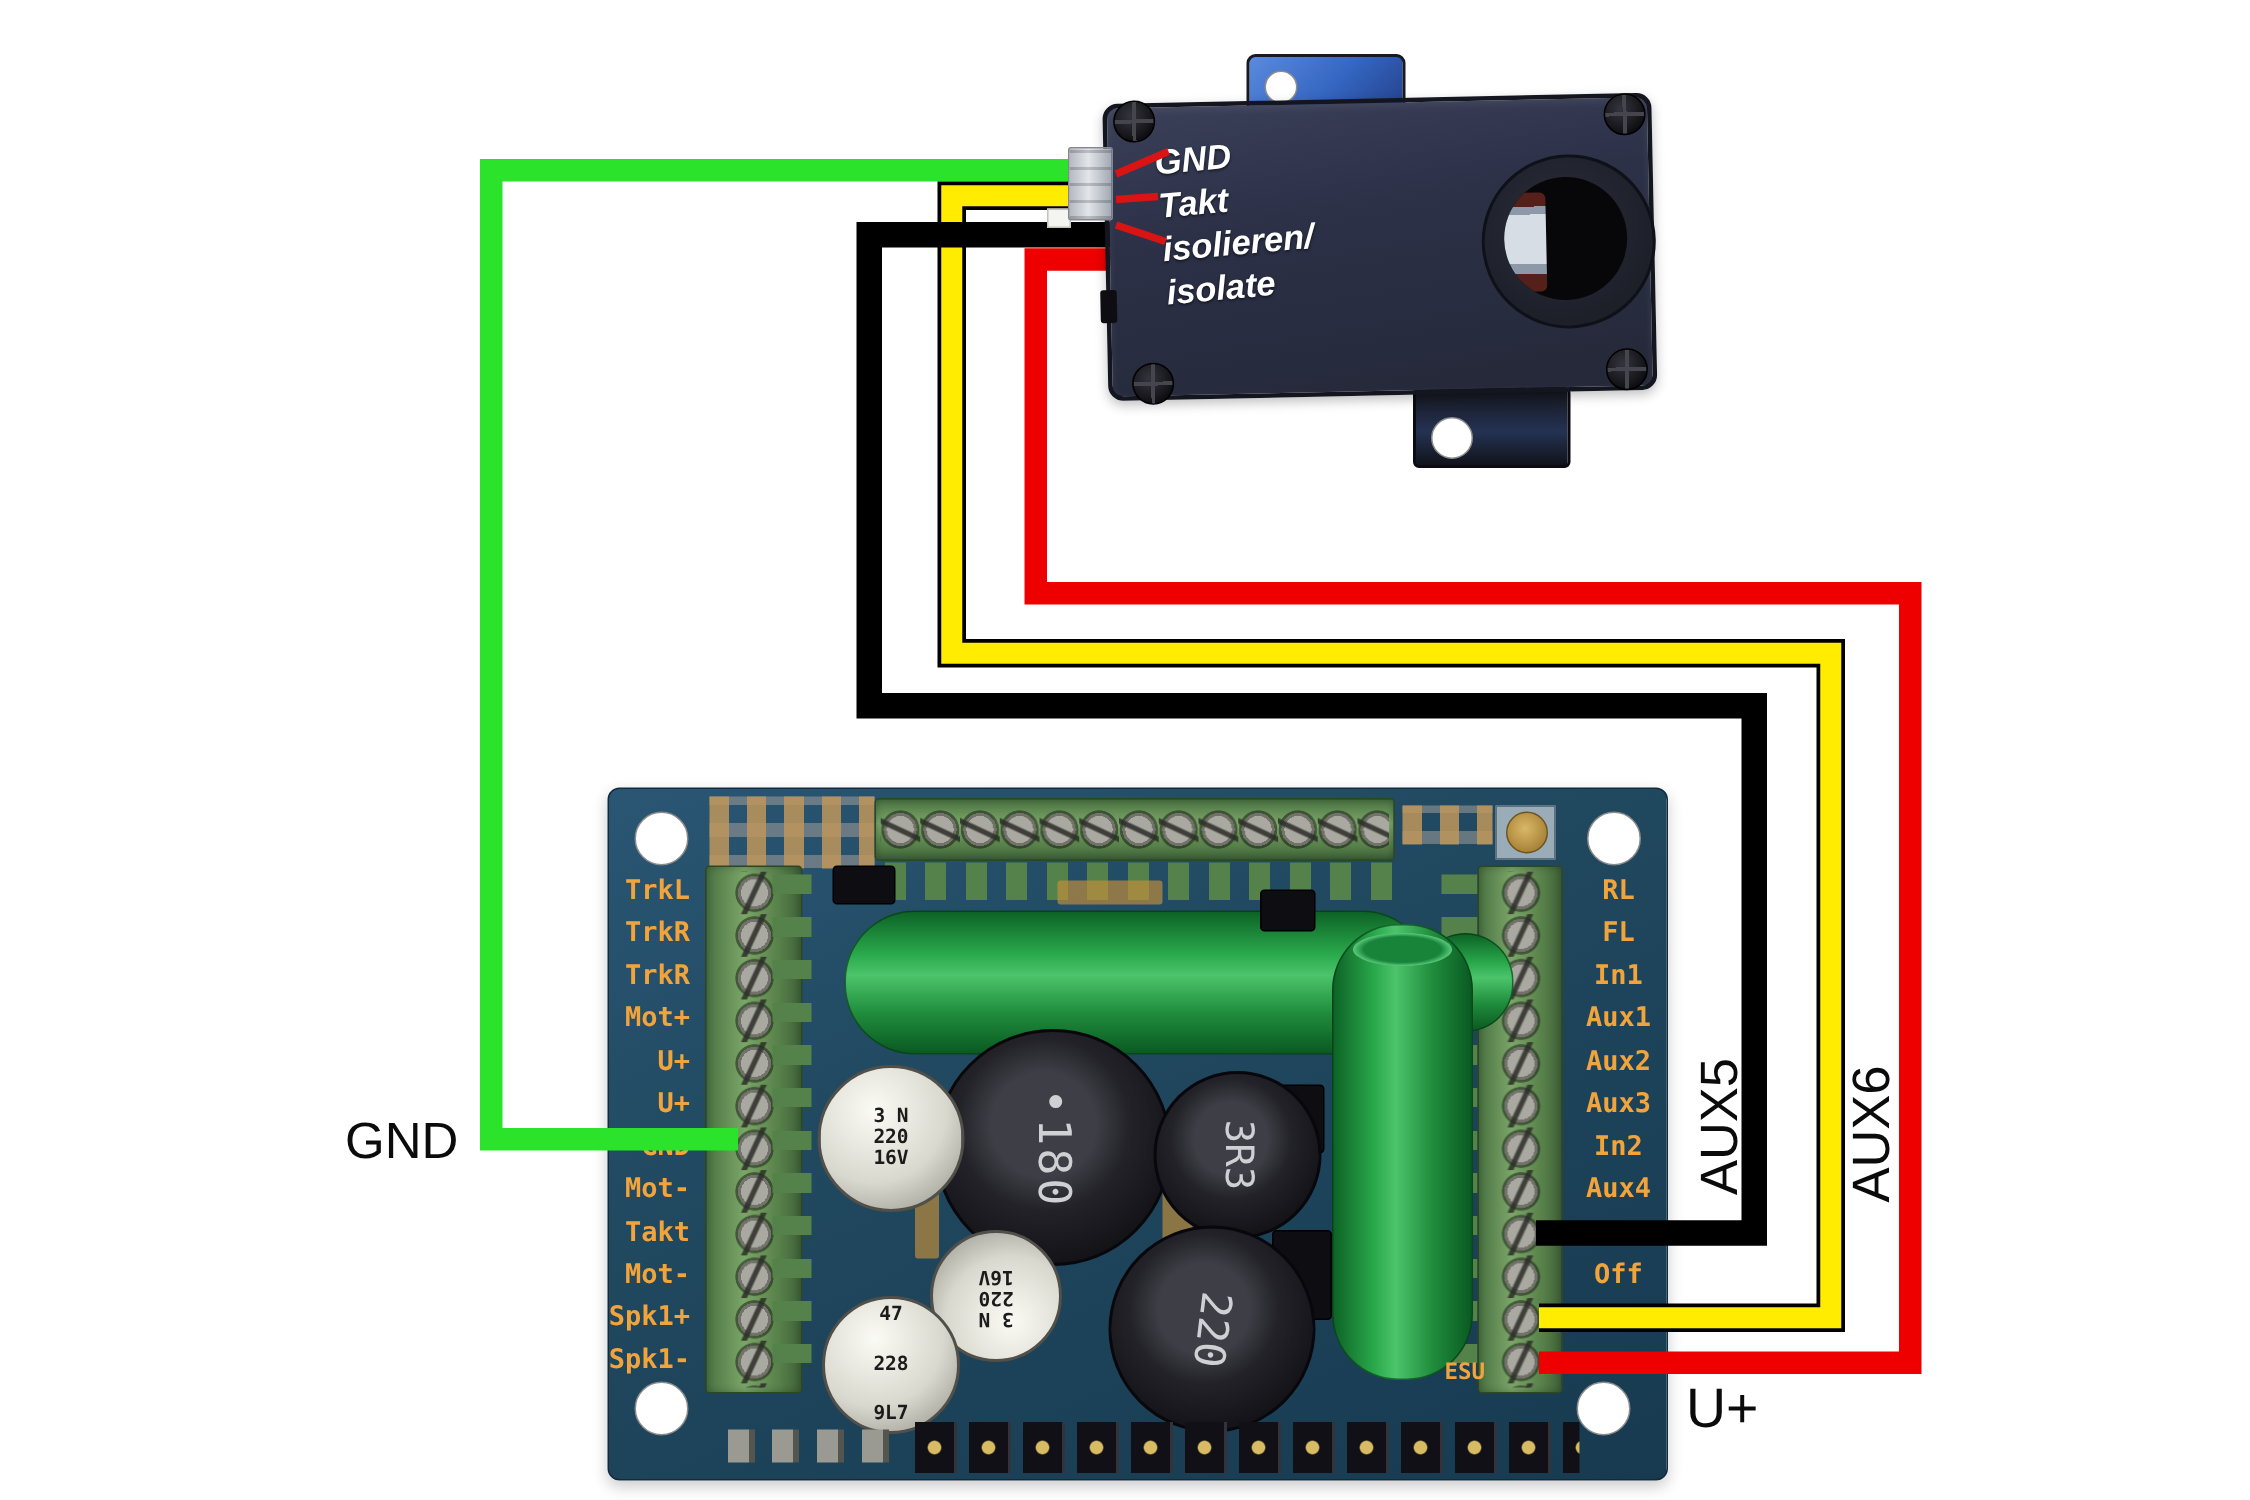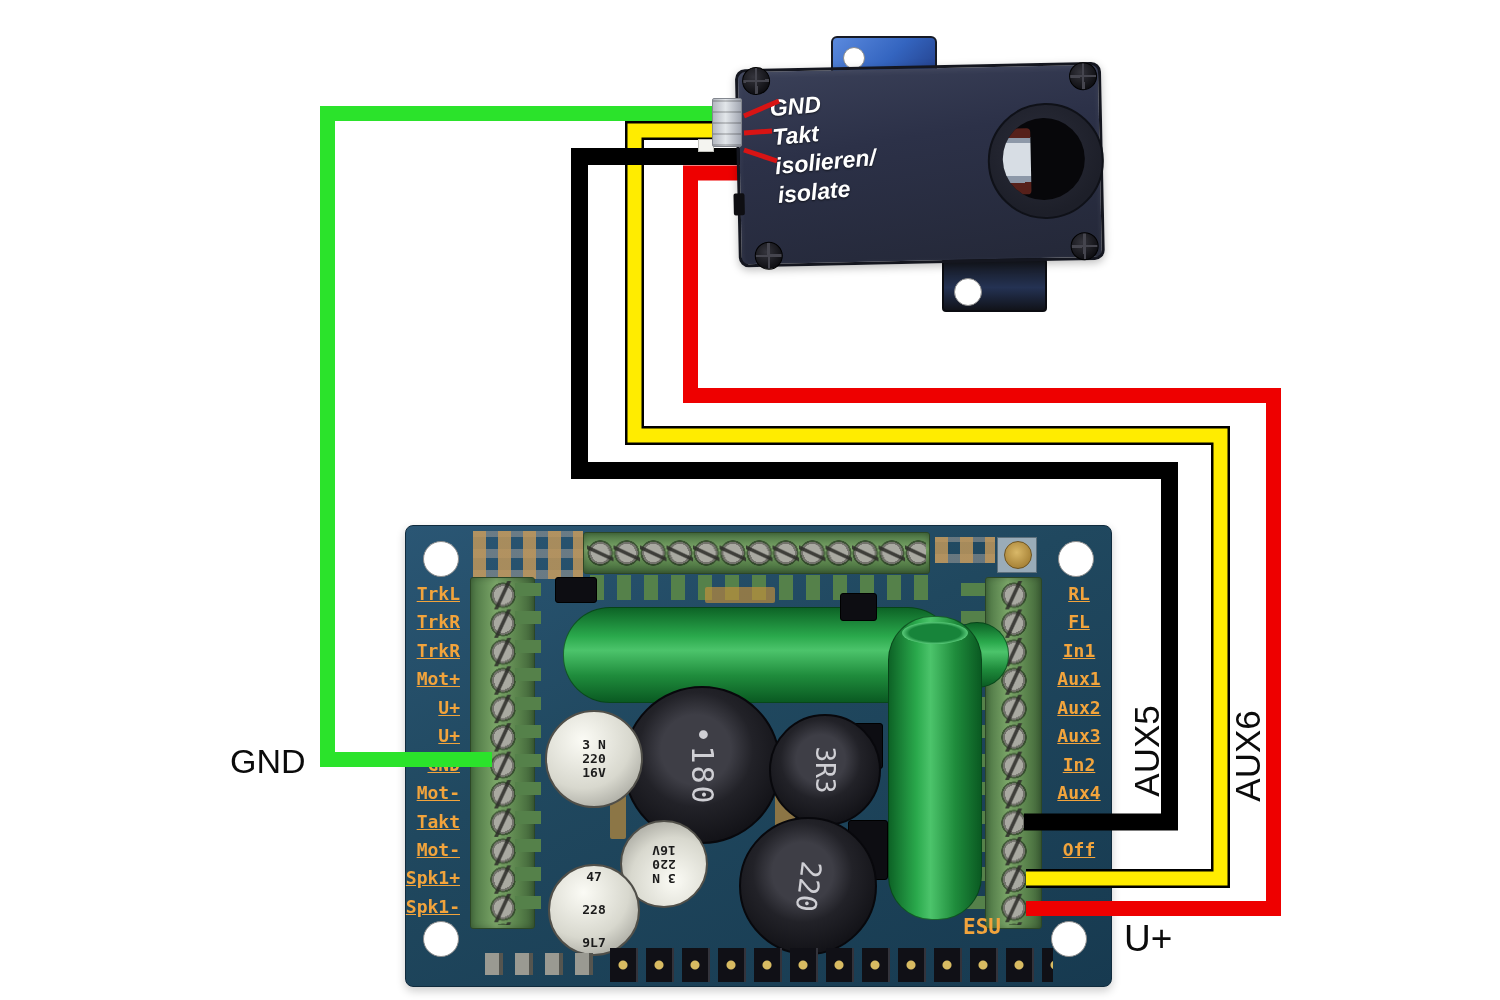--- a/index.html
+++ b/index.html
@@ -41,21 +41,21 @@
       linear-gradient(115deg, rgba(0,0,0,0) 42%, rgba(44,44,40,.85) 46% 52%, rgba(0,0,0,0) 56%),
       radial-gradient(circle at 13px 14.2px, #a9a9a1 0 9px, #72726b 9px 11px, rgba(8,8,8,.45) 11px 12.5px, rgba(0,0,0,0) 13px);
       background-size:26px 28.45px;background-repeat:repeat-y;}
   .screws-h{background-image:
       linear-gradient(25deg, rgba(0,0,0,0) 42%, rgba(44,44,40,.85) 46% 52%, rgba(0,0,0,0) 56%),
       radial-gradient(circle at 13.25px 13px, #a9a9a1 0 9px, #72726b 9px 11px, rgba(8,8,8,.45) 11px 12.5px, rgba(0,0,0,0) 13px);
       background-size:26.5px 26px;background-repeat:repeat-x;}
   .teeth-v{background:repeating-linear-gradient(180deg,#55814a 0 13px, rgba(0,0,0,0) 13px 28.45px);}
   .teeth-h{background:repeating-linear-gradient(90deg,#55814a 0 14px, rgba(0,0,0,0) 14px 27px);}
   .blabel{font-family:"DejaVu Sans Mono",monospace;font-weight:bold;font-size:18px;color:#f2a43c;}
-  .trow{height:28.45px;line-height:28.45px;text-decoration:underline;}
+  .trow{height:28.45px;line-height:28.45px;}
   .gcap-h{background:linear-gradient(180deg,#0d6326 0%,#2aa94c 30%,#4cc46b 45%,#1f8c3c 72%,#0a5a22 100%);
           border:1px solid rgba(6,55,20,.65);}
   .gcap-v{background:linear-gradient(90deg,#0d6326 0%,#2aa94c 30%,#4cc46b 45%,#1f8c3c 72%,#0a5a22 100%);
           border:1px solid rgba(6,55,20,.65);}
   .toroid{border-radius:50%;border:2px solid #08080c;display:flex;align-items:center;justify-content:center;
      background:radial-gradient(circle at 46% 40%, #3e3e46 0 28%, #222228 46%, #131318 74%, #0b0b0f 100%);
      color:#cfcfd4;font-family:"DejaVu Sans Mono",monospace;}
   .scap{border-radius:50%;display:flex;flex-direction:column;align-items:center;justify-content:center;
      background:radial-gradient(circle at 38% 30%, #fbfbf5, #d8d8ce 55%, #a2a29a 88%, #7e7e76);
      border:2px solid #504f49;color:#1b1b1b;font-family:"DejaVu Sans Mono",monospace;
@@ -172,21 +172,21 @@
       <span>9L7</span>
     </div>
 
     <div class="abs gcap-v" style="left:483px;top:91px;width:92px;height:302px;border-radius:44px;">
       <div class="abs" style="left:13px;top:5px;width:66px;height:22px;border-radius:50%;background:radial-gradient(ellipse at 50% 50%,#17843a 0 55%,#58c878 70%,#2aa94c);"></div>
     </div>
 
     <div class="abs" style="left:80px;top:428px;width:112px;height:22px;background:repeating-linear-gradient(90deg,#9a9a92 0 14px,#55554f 14px 18px,rgba(0,0,0,0) 18px 30px);"></div>
     <div class="abs pins" style="left:205px;top:423px;width:443px;height:34px;"></div>
 
-    <div class="abs blabel" style="left:558px;top:390px;font-size:21px;">ESU</div>
+    <div class="abs blabel" style="left:558px;top:380px;font-size:15px;">ESU</div>
   </div>
 
   <svg class="abs" style="left:0;top:0;z-index:5;" width="1500" height="1000" viewBox="0 0 1500 1000">
     <polyline points="712,113.5 327.5,113.5 327.5,759.5 492,759.5" fill="none" stroke-width="15" stroke="#2be32b"></polyline>
     <polyline points="712,130.5 634.5,130.5 634.5,435.5 1220.5,435.5 1220.5,878.5 1026,878.5" fill="none" stroke="#000" stroke-width="19"></polyline>
     <polyline points="712,130.5 634.5,130.5 634.5,435.5 1220.5,435.5 1220.5,878.5 1026,878.5" fill="none" stroke-width="14" stroke="#ffec00"></polyline>
     <polyline points="743,156.5 579.5,156.5 579.5,470.5 1169.5,470.5 1169.5,822 1024,822" fill="none" stroke-width="17" stroke="#000000"></polyline>
     <polyline points="740,173 690.5,173 690.5,395.5 1273.5,395.5 1273.5,908.5 1026,908.5" fill="none" stroke-width="15" stroke="#ee0000"></polyline>
   </svg>
 

